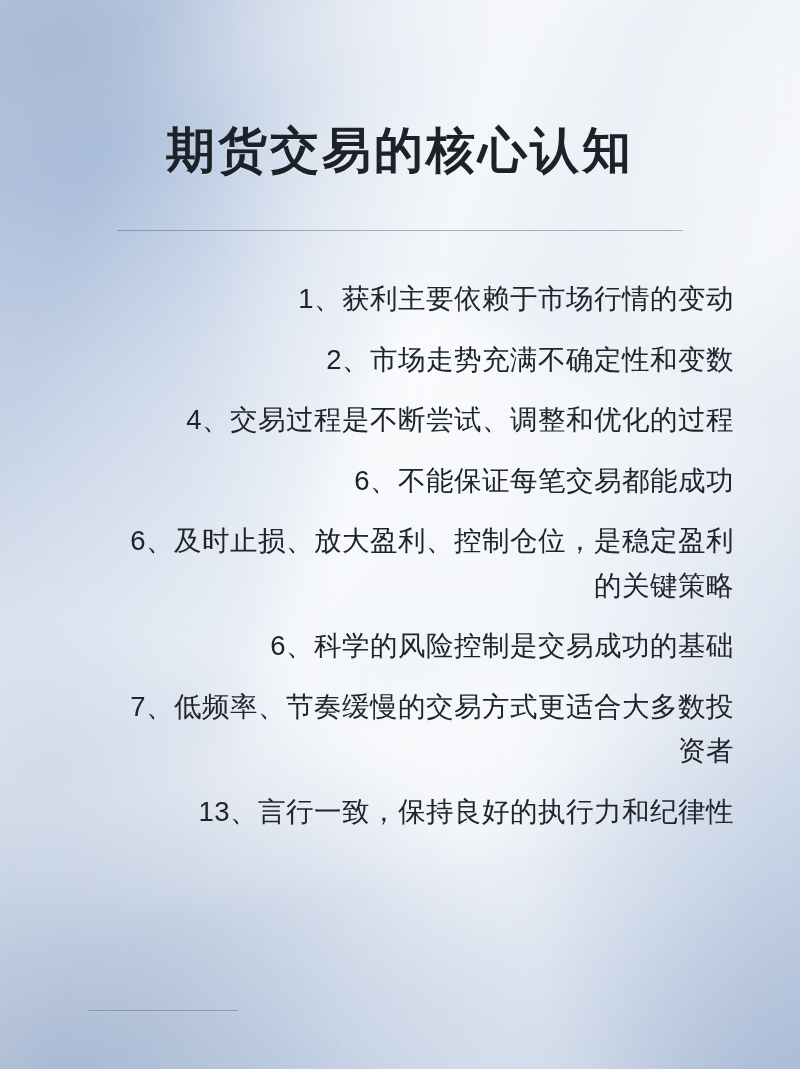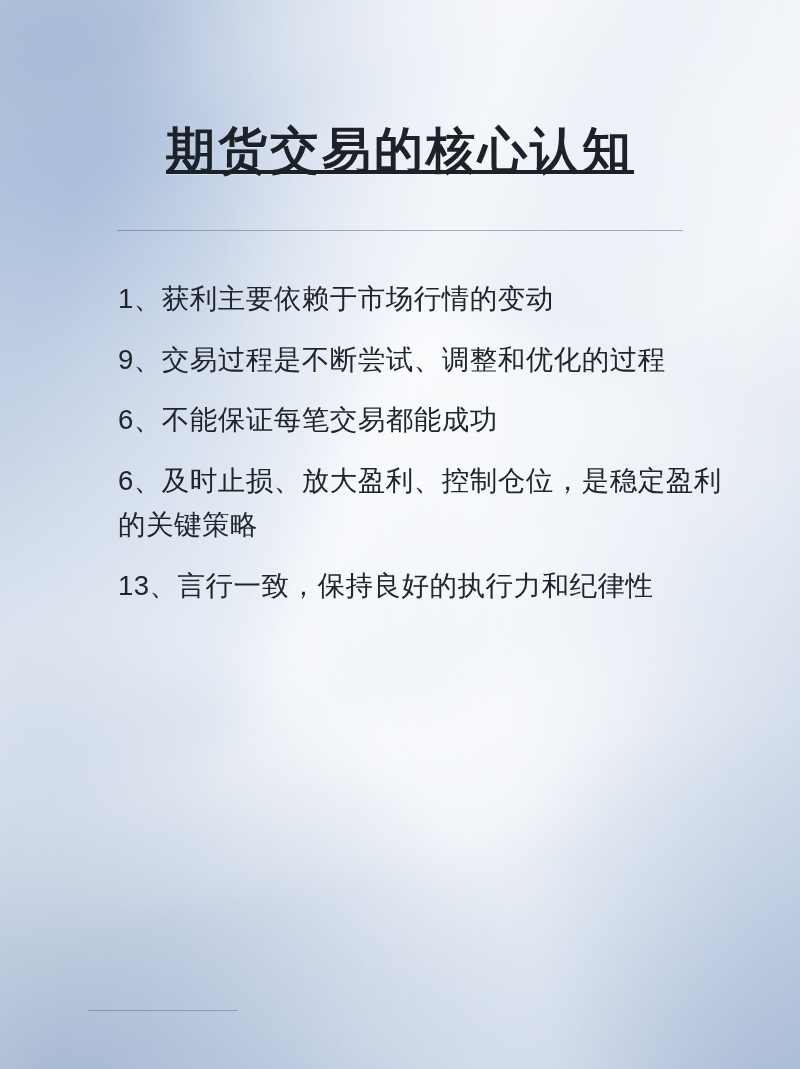--- a/index.html
+++ b/index.html
@@ -134,21 +134,20 @@
 
   .title {
     margin: 0;
     padding-top: 118px;
     text-align: center;
     font-size: 49px;
     font-weight: 700;
     letter-spacing: 3px;
     color: #1d2128;
     text-shadow: 0 1px 0 rgba(255,255,255,0.35);
-    text-decoration: underline;
   }
 
   .title-rule {
     margin: 46px auto 0 auto;
     width: 566px;
     height: 1px;
     background: rgba(72,88,112,0.45);
   }
 
   .list {
@@ -158,21 +157,21 @@
     margin-top: 46px;
   }
 
   .list-item {
     font-size: 27.5px;
     line-height: 1.62;
     color: #20242b;
     letter-spacing: 0.5px;
     margin: 0 0 16px 0;
     padding: 0 2px 0 54px;
-    text-align: left;
+    text-align: right;
   }
 
   .bottom-rule {
     position: absolute;
     left: 88px;
     bottom: 58px;
     width: 150px;
     height: 1px;
     background: rgba(72,88,112,0.40);
   }
@@ -189,21 +188,24 @@
   <div class="bg-corner-dark"></div>
   <div class="bg-corner-dark2"></div>
   <div class="bg-sheen"></div>
 
   <div class="content">
     <h1 class="title">期货交易的核心认知</h1>
     <div class="title-rule"></div>
 
     <ul class="list">
       <li class="list-item">1、获利主要依赖于市场行情的变动</li>
-      <li class="list-item">9、交易过程是不断尝试、调整和优化的过程</li>
+      <li class="list-item">2、市场走势充满不确定性和变数</li>
+      <li class="list-item">4、交易过程是不断尝试、调整和优化的过程</li>
       <li class="list-item">6、不能保证每笔交易都能成功</li>
       <li class="list-item">6、及时止损、放大盈利、控制仓位，是稳定盈利的关键策略</li>
+      <li class="list-item">6、科学的风险控制是交易成功的基础</li>
+      <li class="list-item">7、低频率、节奏缓慢的交易方式更适合大多数投资者</li>
       <li class="list-item">13、言行一致，保持良好的执行力和纪律性</li>
     </ul>
   </div>
 
   <div class="bottom-rule"></div>
 </div>
 
 </body></html>

